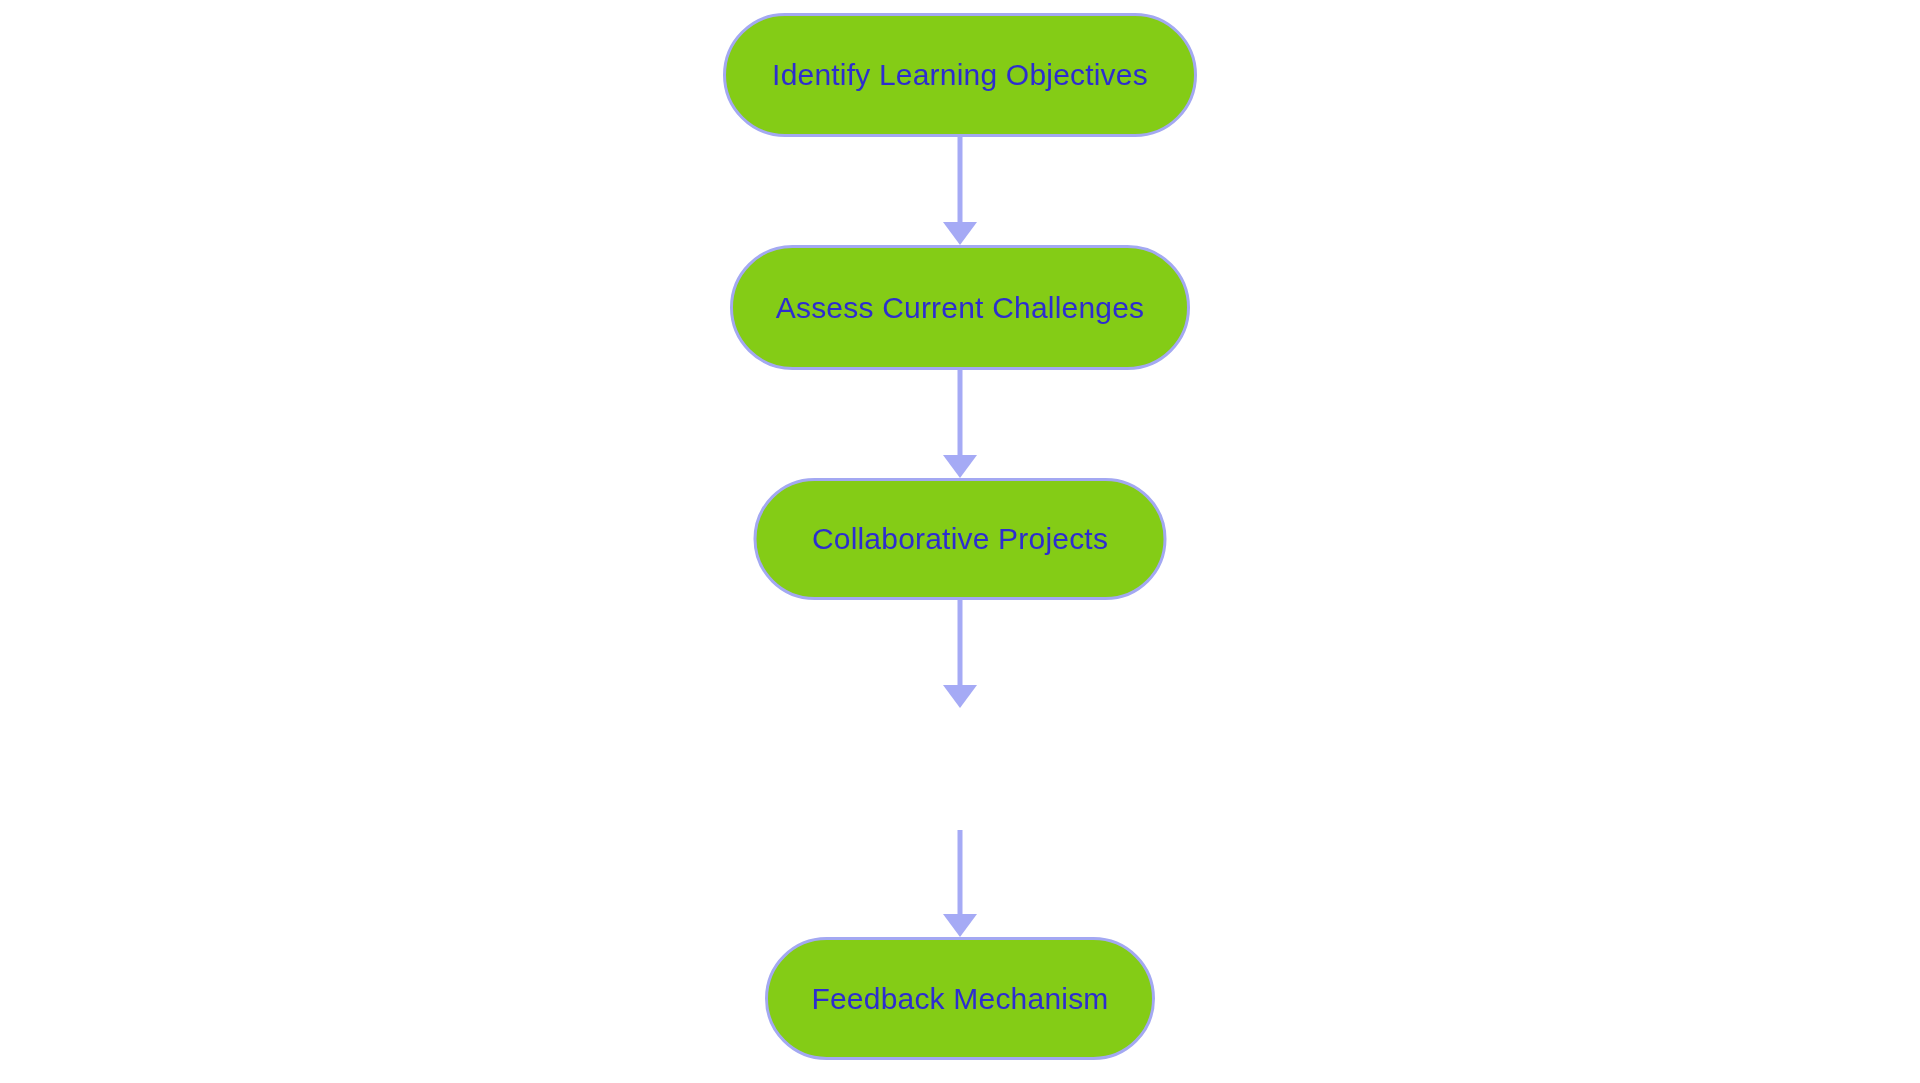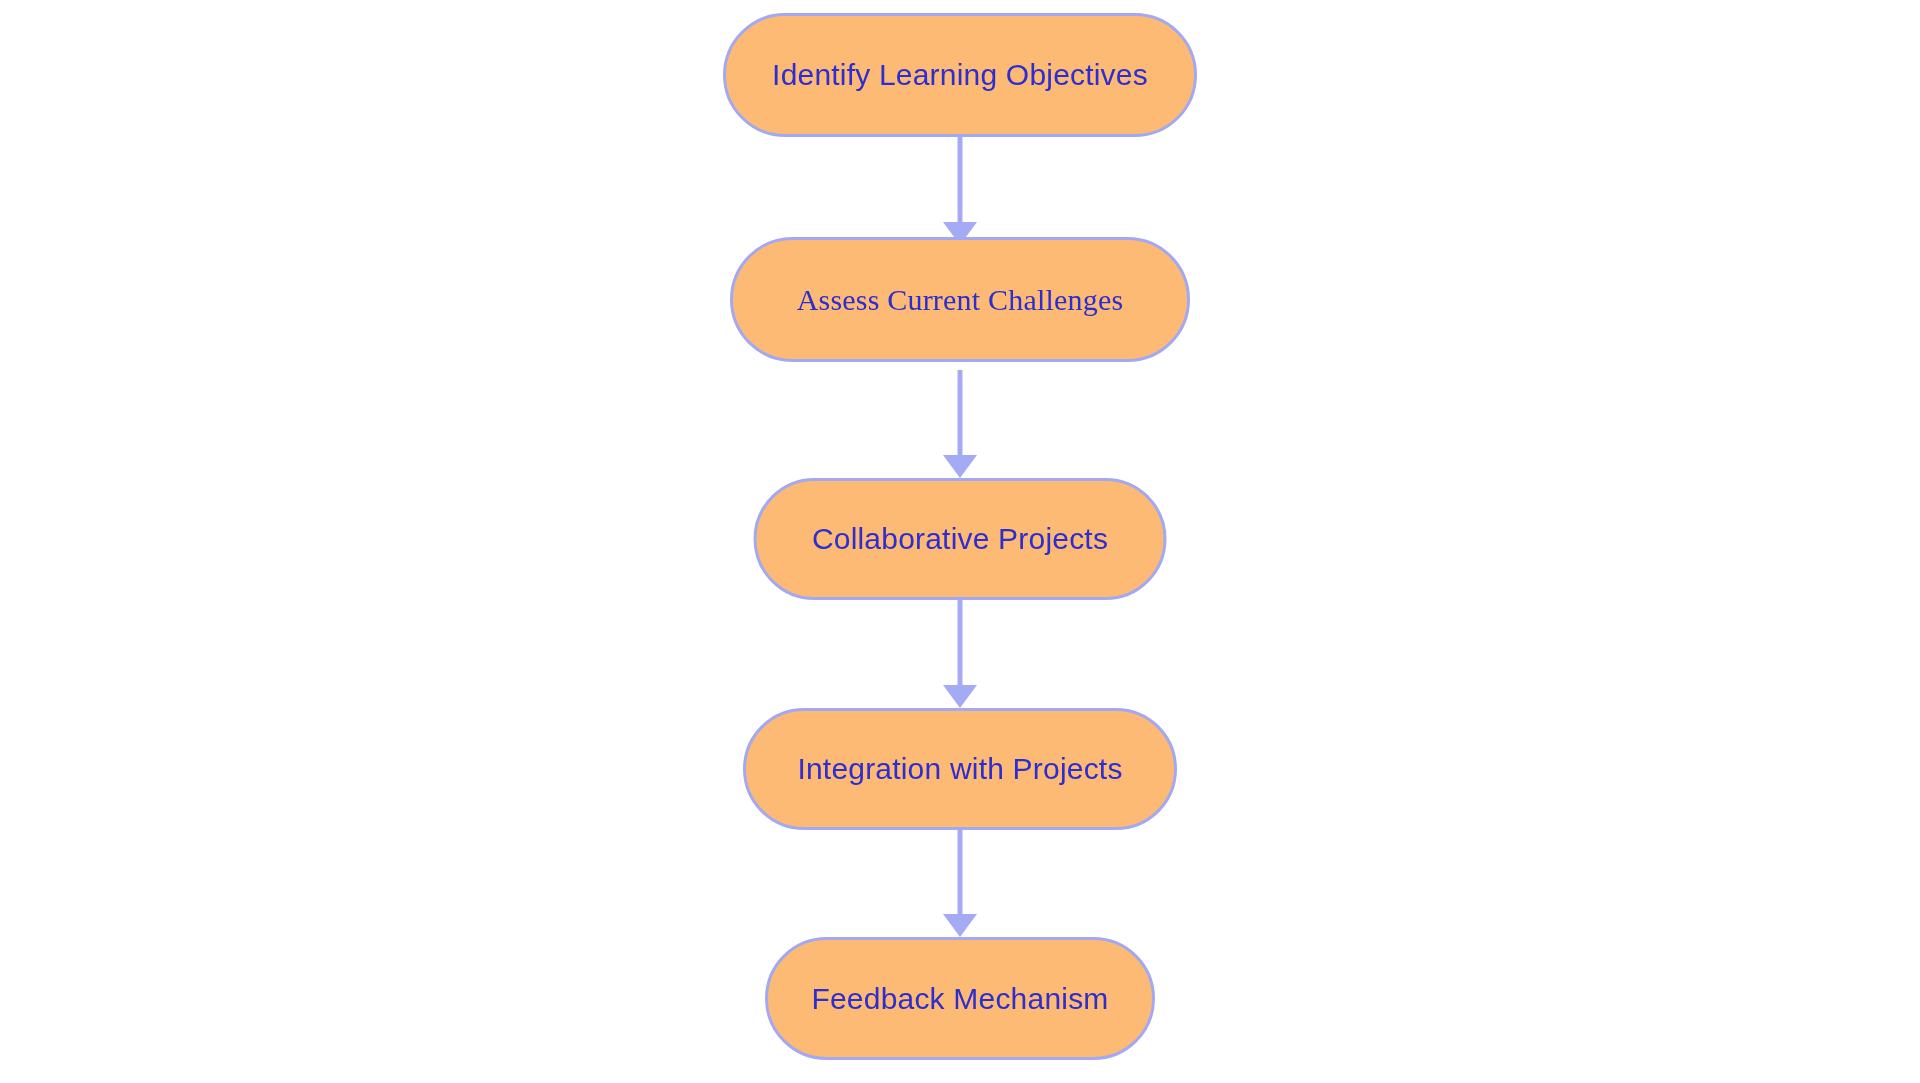--- a/index.html
+++ b/index.html
@@ -22,40 +22,40 @@
     background: #ffffff;
   }
 
   
   .node {
     position: absolute;
     box-sizing: border-box;
     display: flex;
     align-items: center;
     justify-content: center;
-    background: #fdba74;
+    background: #84cc16;
     border: 3px solid #a3a8f2;
     border-radius: 9999px;
     left: 50%;
     transform: translateX(-50%);
   }
   .node-label {
     color: #2d2dd0;
     font-size: 30px;
     font-weight: 400;
     letter-spacing: 0.2px;
     line-height: 1;
     white-space: nowrap;
     text-align: center;
     user-select: none;
   }
 
   
   .node-1 { width: 474px; height: 124px; top: 13px; }
-  .node-2 { width: 460px; height: 125px; top: 237px; font-family: Liberation Serif, serif; }
+  .node-2 { width: 460px; height: 125px; top: 245px; }
   .node-3 { width: 413px; height: 122px; top: 478px; }
   .node-4 { width: 434px; height: 122px; top: 708px; }
   .node-5 { width: 390px; height: 123px; top: 937px; }
 
   
   .connector {
     position: absolute;
     left: 50%;
     transform: translateX(-50%);
     width: 34px;
@@ -114,23 +114,20 @@
 
   <div class="node node-3">
     <span class="node-label">Collaborative Projects</span>
   </div>
 
   <div class="connector connector-3">
     <div class="stem"></div>
     <div class="arrowhead"></div>
   </div>
 
-  <div class="node node-4">
-    <span class="node-label">Integration with Projects</span>
-  </div>
 
   <div class="connector connector-4">
     <div class="stem"></div>
     <div class="arrowhead"></div>
   </div>
 
   <div class="node node-5">
     <span class="node-label">Feedback Mechanism</span>
   </div>
 

